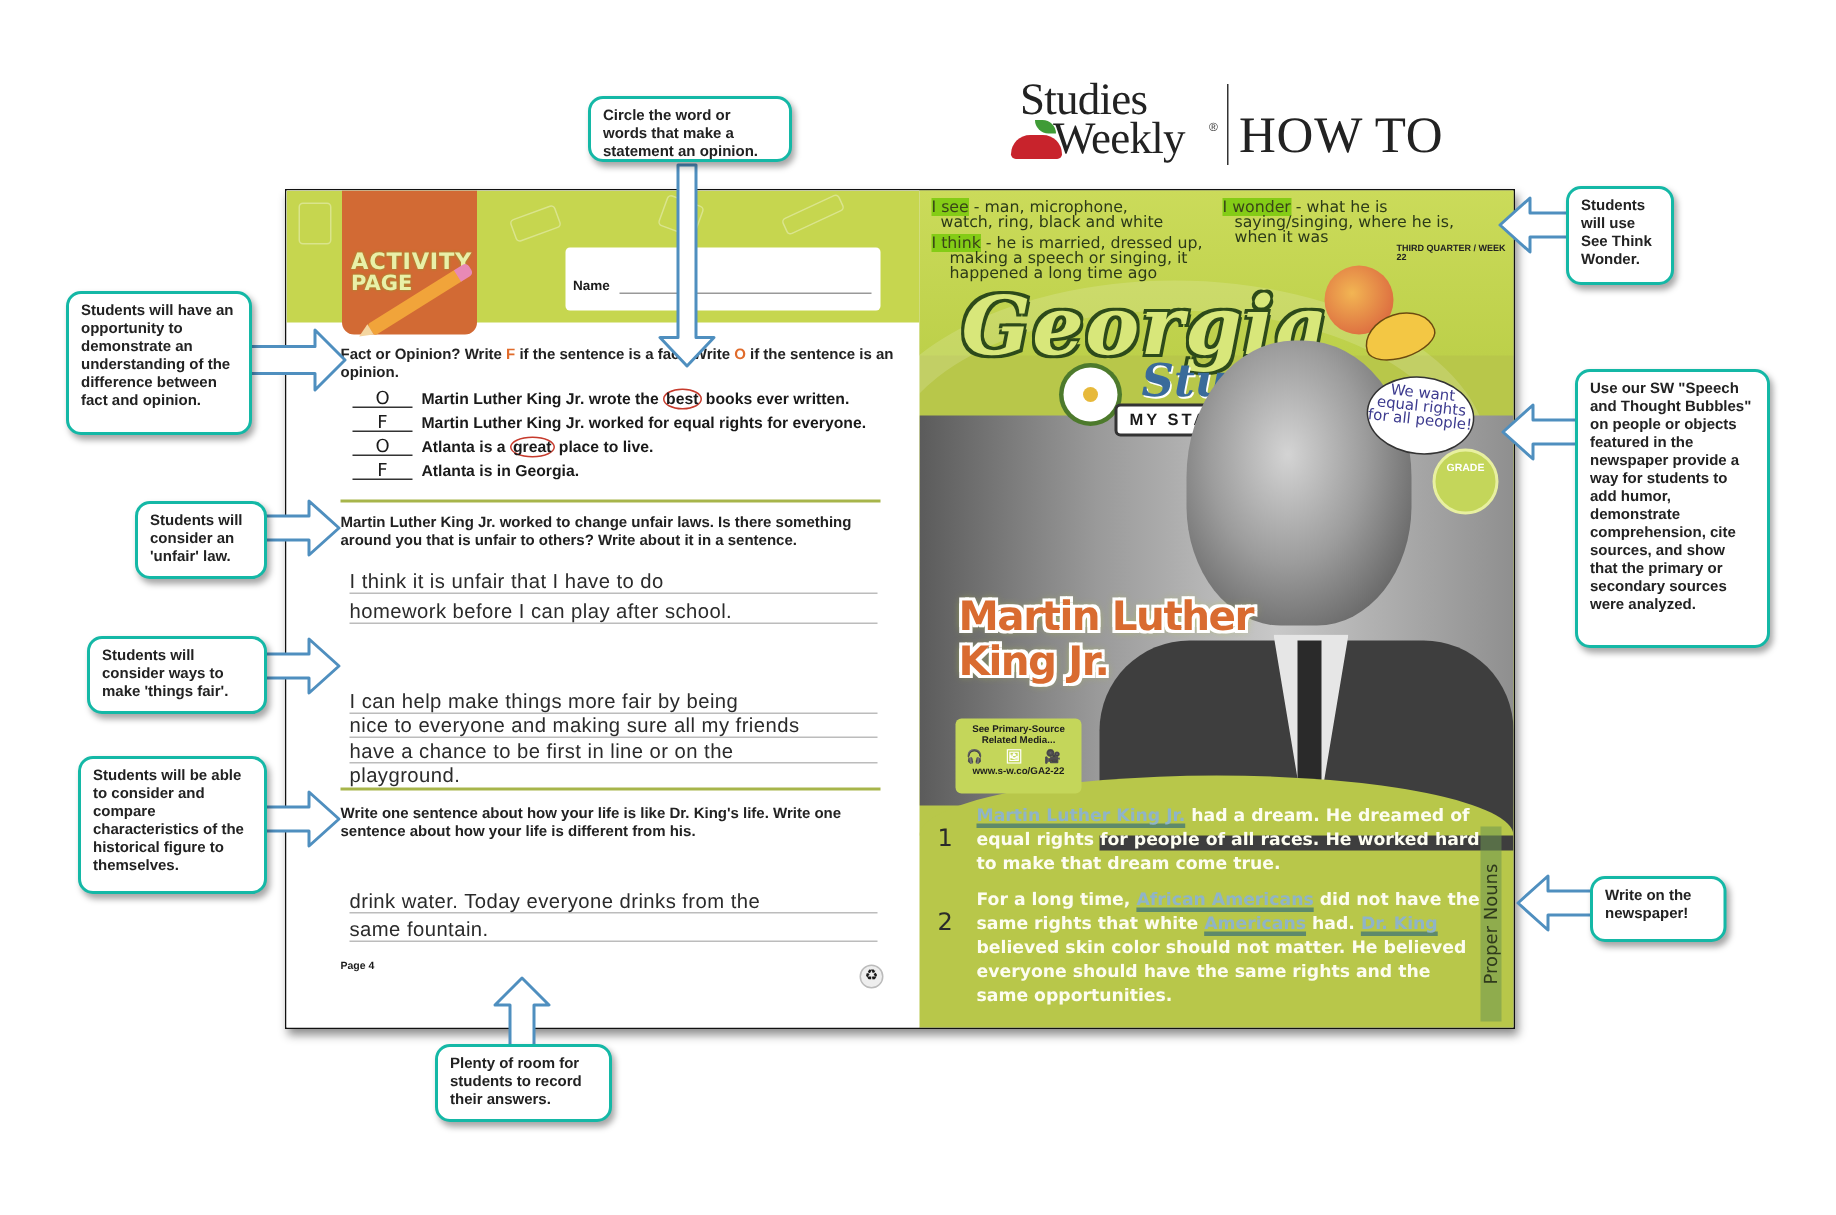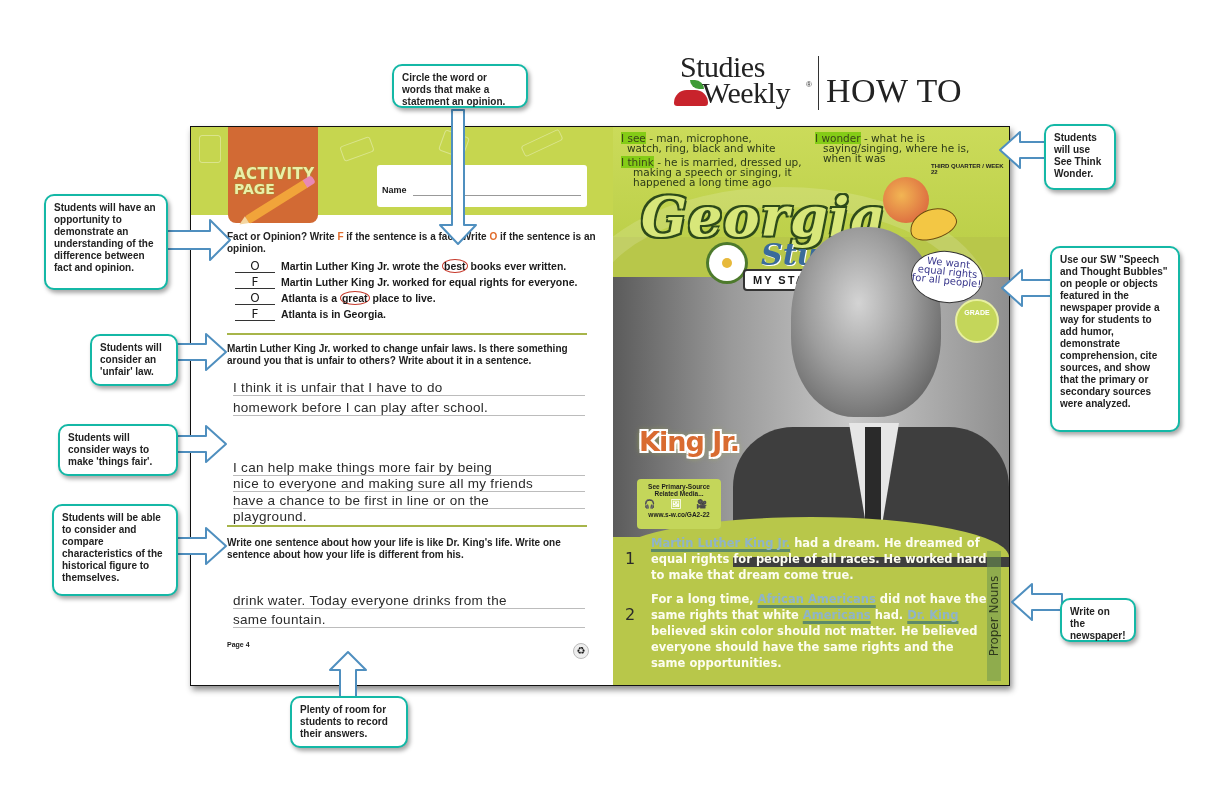--- a/index.html
+++ b/index.html
@@ -178,21 +178,21 @@
     <div class="shirt"></div>
     <div class="tie"></div>
     <div class="head"></div>
 
     <div class="grade">
       <span>GRADE</span>
     </div>
     <div class="bubble">We want equal rights for all people!</div>
 
     <div class="mlk-title">
-      <br>
+      <span>Martin Luther</span><br>
       <span>King Jr.</span>
     </div>
 
     <div class="wave"></div>
 
     <div class="media">
       <div style="padding-top:4px;">See Primary-Source</div>
       <div>Related Media...</div>
       <div class="icons">🎧 🖼 🎥</div>
       <div>www.s-w.co/GA2-22</div>
@@ -237,13 +237,13 @@
 </svg>
 
 <div class="callout" style="left:392px;top:64px;width:136px;height:44px;">Circle the word or words that make a statement an opinion.</div>
 <div class="callout" style="left:44px;top:194px;width:124px;height:96px;">Students will have an opportunity to demonstrate an understanding of the difference between fact and opinion.</div>
 <div class="callout" style="left:90px;top:334px;width:88px;height:52px;">Students will consider an 'unfair' law.</div>
 <div class="callout" style="left:58px;top:424px;width:120px;height:52px;">Students will consider ways to make 'things fair'.</div>
 <div class="callout" style="left:52px;top:504px;width:126px;height:92px;">Students will be able to consider and compare characteristics of the historical figure to themselves.</div>
 <div class="callout" style="left:290px;top:696px;width:118px;height:52px;">Plenty of room for students to record their answers.</div>
 <div class="callout" style="left:1044px;top:124px;width:72px;height:66px;">Students will use See Think Wonder.</div>
 <div class="callout" style="left:1050px;top:246px;width:130px;height:186px;">Use our SW "Speech and Thought Bubbles" on people or objects featured in the newspaper provide a way for students to add humor, demonstrate comprehension, cite sources, and show that the primary or secondary sources were analyzed.</div>
-<div class="callout" style="left:1060px;top:598px;width:76px;height:44px;">Write on the newspaper!</div>
+<div class="callout" style="left:1060px;top:584px;width:91px;height:44px;">Write on the newspaper!</div>
 
 </body></html>

